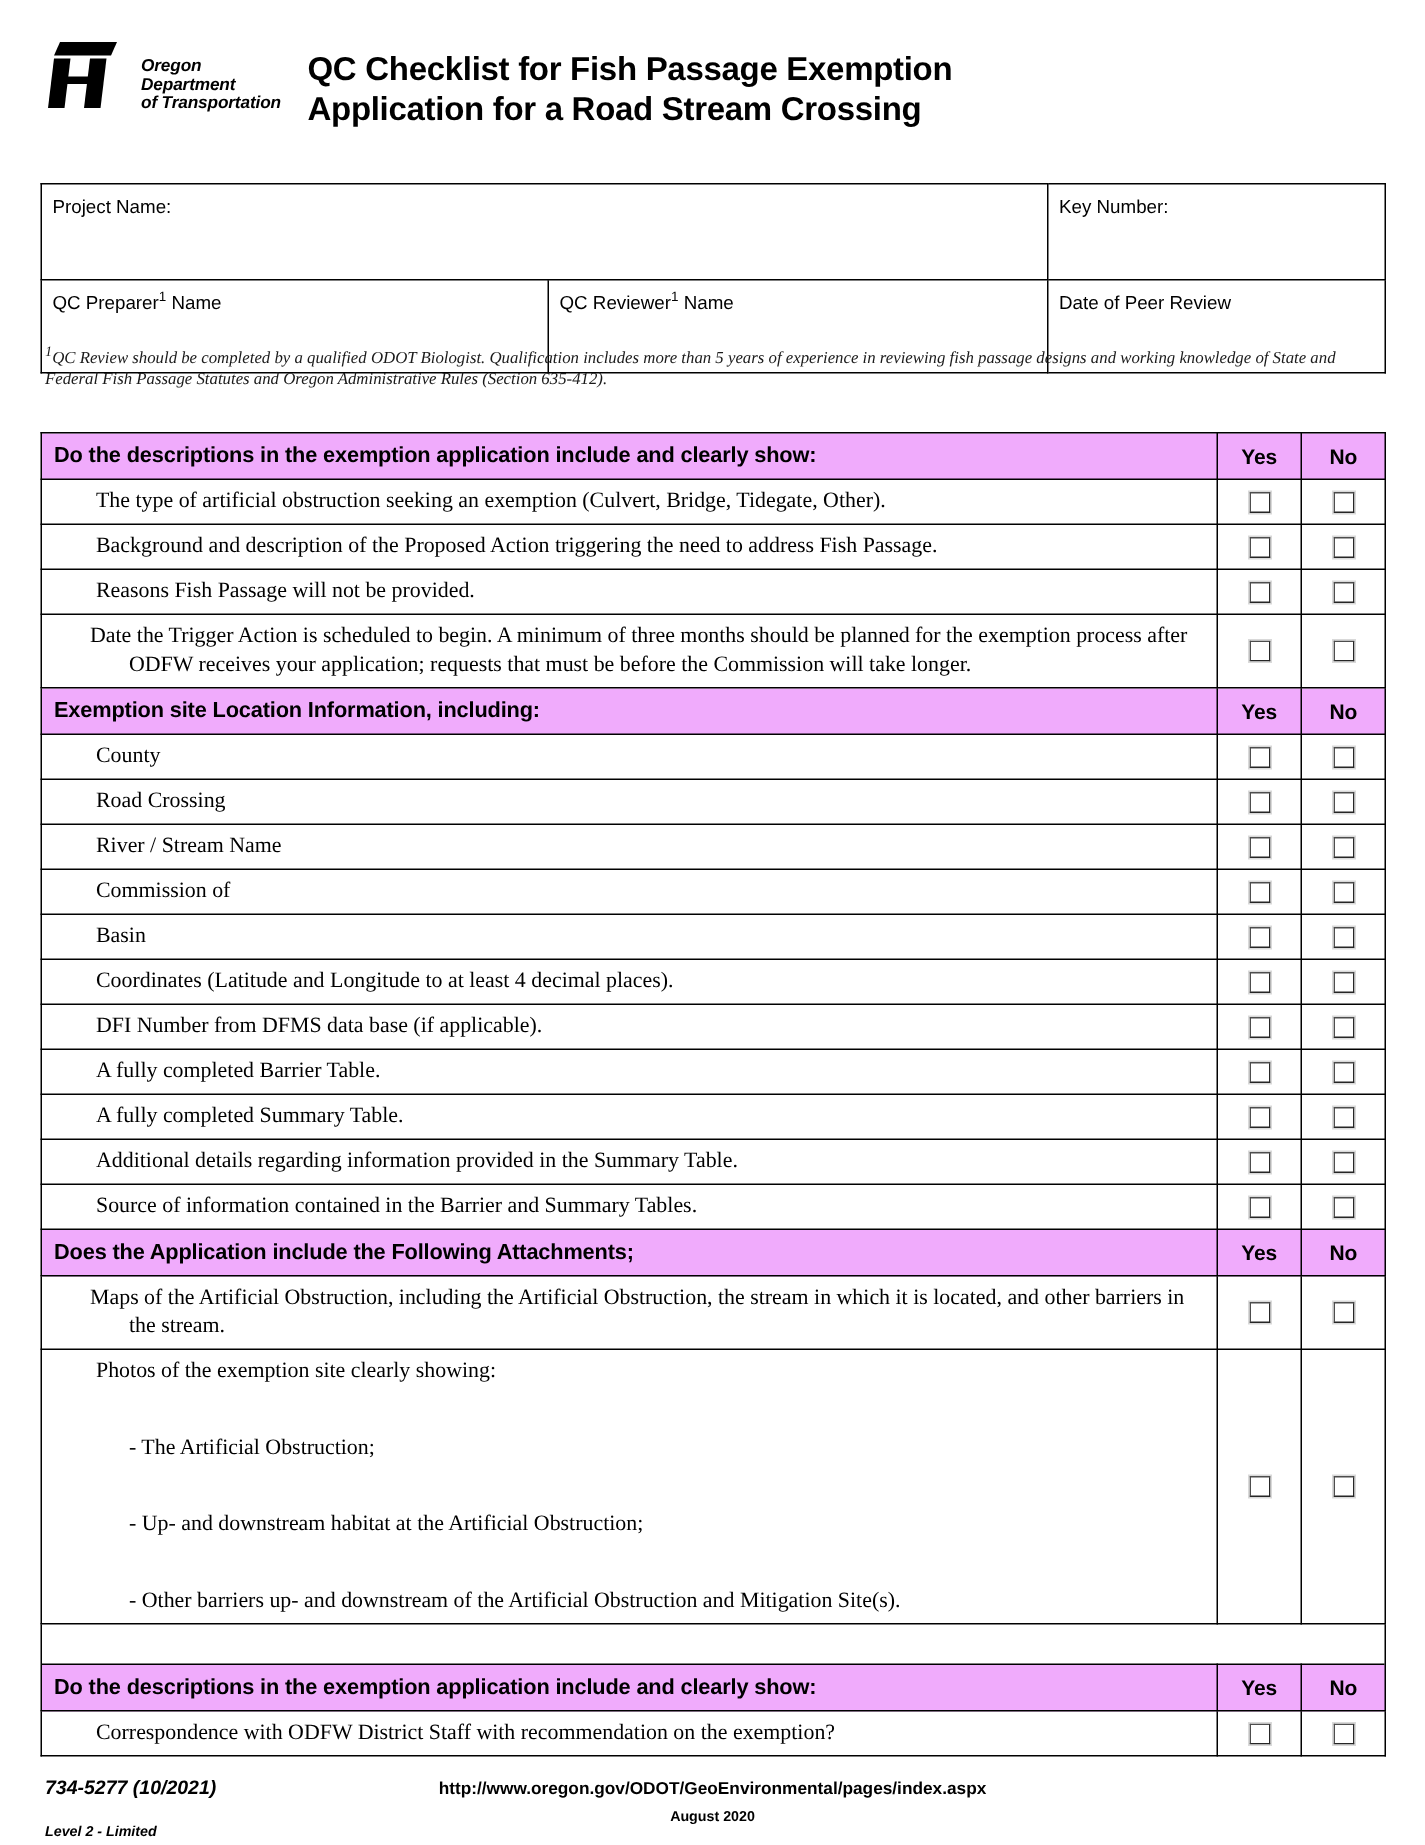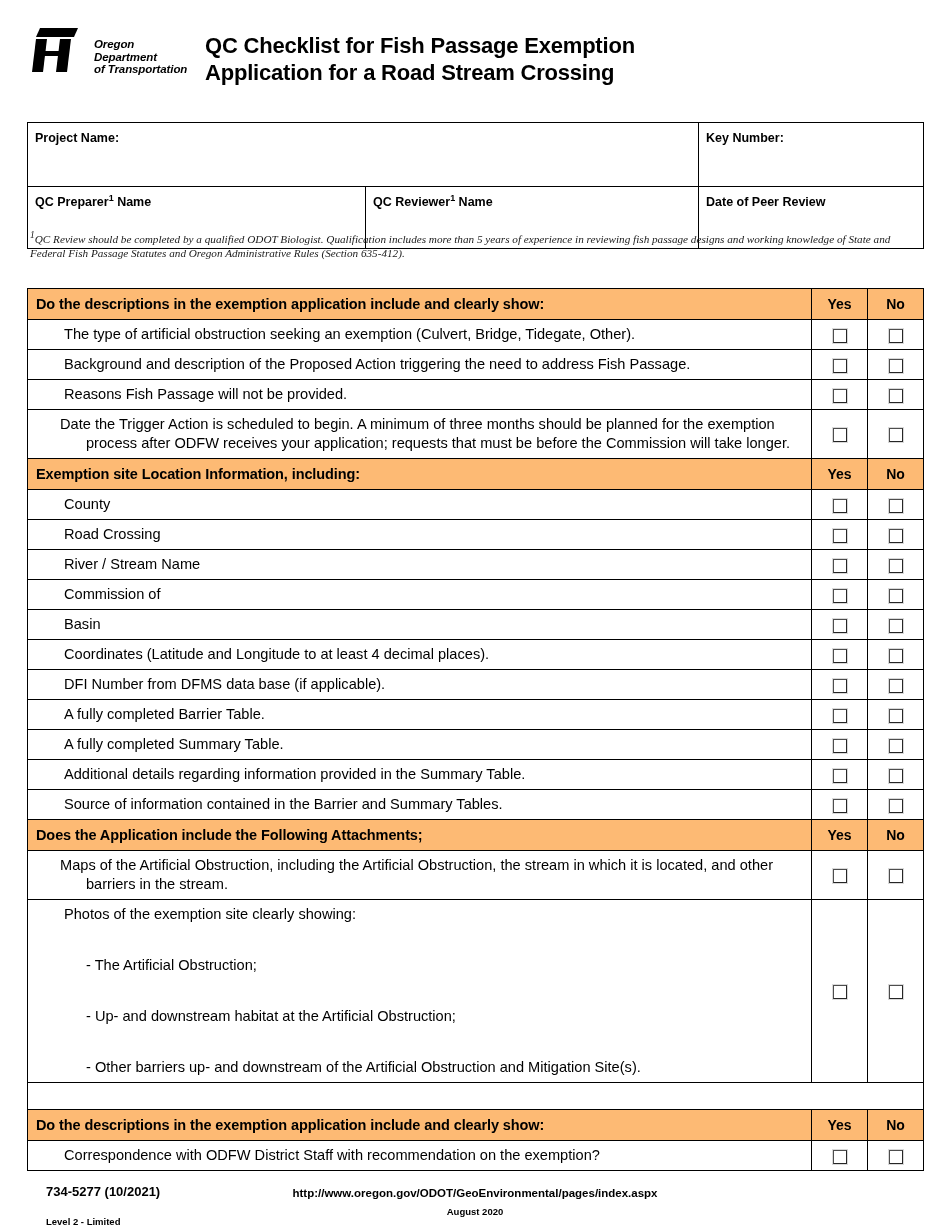--- a/index.html
+++ b/index.html
@@ -72,21 +72,21 @@
     top: 122px;
     width: 896px;
     border-collapse: collapse;
     table-layout: fixed;
   }
   .info-table td {
     border: 1.6px solid #000;
     vertical-align: top;
     padding: 8px 7px 8px 7px;
     font-family: "Liberation Sans", sans-serif;
-    font-weight: bold;
+    font-weight: normal;
     font-size: 12.5px;
     line-height: 14px;
   }
   .info-row1 td { height: 47px; }
   .info-row2 td { height: 45px; }
   .sup { font-size: 9px; vertical-align: super; line-height: 0; }
 
   
   .footnote {
     position: absolute;
@@ -115,36 +115,36 @@
     table-layout: fixed;
   }
   .checklist td {
     border-left: 1.6px solid #000;
     border-right: 1.6px solid #000;
     border-top: 1.3px solid #000;
     border-bottom: 1.3px solid #000;
     vertical-align: middle;
   }
   .sec-head td {
-    background: #fdba74;
+    background: #f0abfc;
     border-top: 1.7px solid #000;
     border-bottom: 1.7px solid #000;
     font-family: "Liberation Sans", sans-serif;
     font-weight: bold;
     font-size: 14.5px;
     padding: 7px 0 7px 8px;
     letter-spacing: -0.1px;
   }
   .sec-head td.yn {
     padding: 7px 0 7px 0;
     text-align: center;
     font-size: 14px;
   }
   .item td.txt {
-    font-family: Liberation Sans, sans-serif;
+    font-family: Liberation Serif, serif;
     font-size: 14.6px;
     line-height: 19px;
     padding: 5px 6px 5px 36px;
     text-indent: 0;
   }
   .item td.txt.hang {
     padding-left: 58px;
     text-indent: -26px;
   }
   .item td.txt .sub {
@@ -181,22 +181,23 @@
   .footer {
     position: absolute;
     left: 0;
     top: 1178px;
     width: 950px;
     height: 52px;
     font-family: "Liberation Sans", sans-serif;
   }
   .footer-left {
     position: absolute;
-    left: 46px;
+    left: 30px;
     top: 6px;
+    font-style: italic;
   }
   .footer-form-no {
     font-weight: bold;
     font-size: 13px;
     line-height: 15px;
   }
   .footer-level {
     font-weight: bold;
     font-size: 9.5px;
     line-height: 12px;

